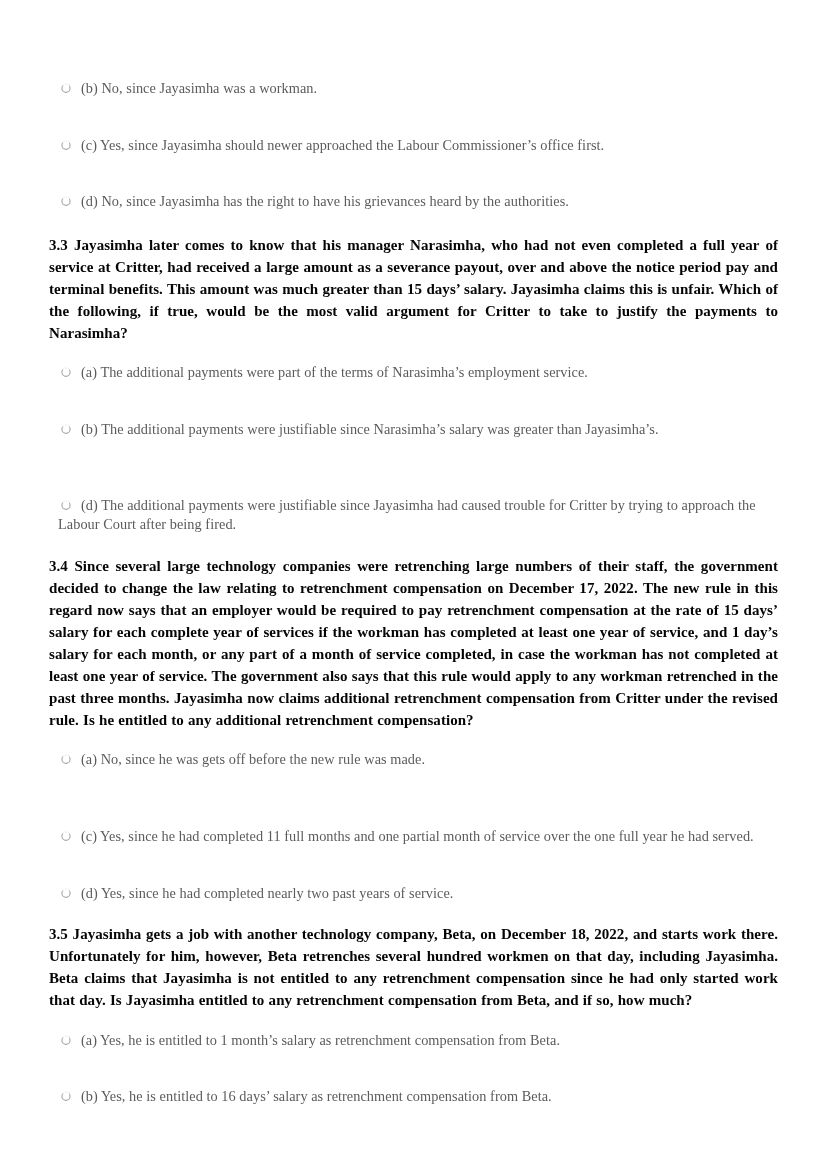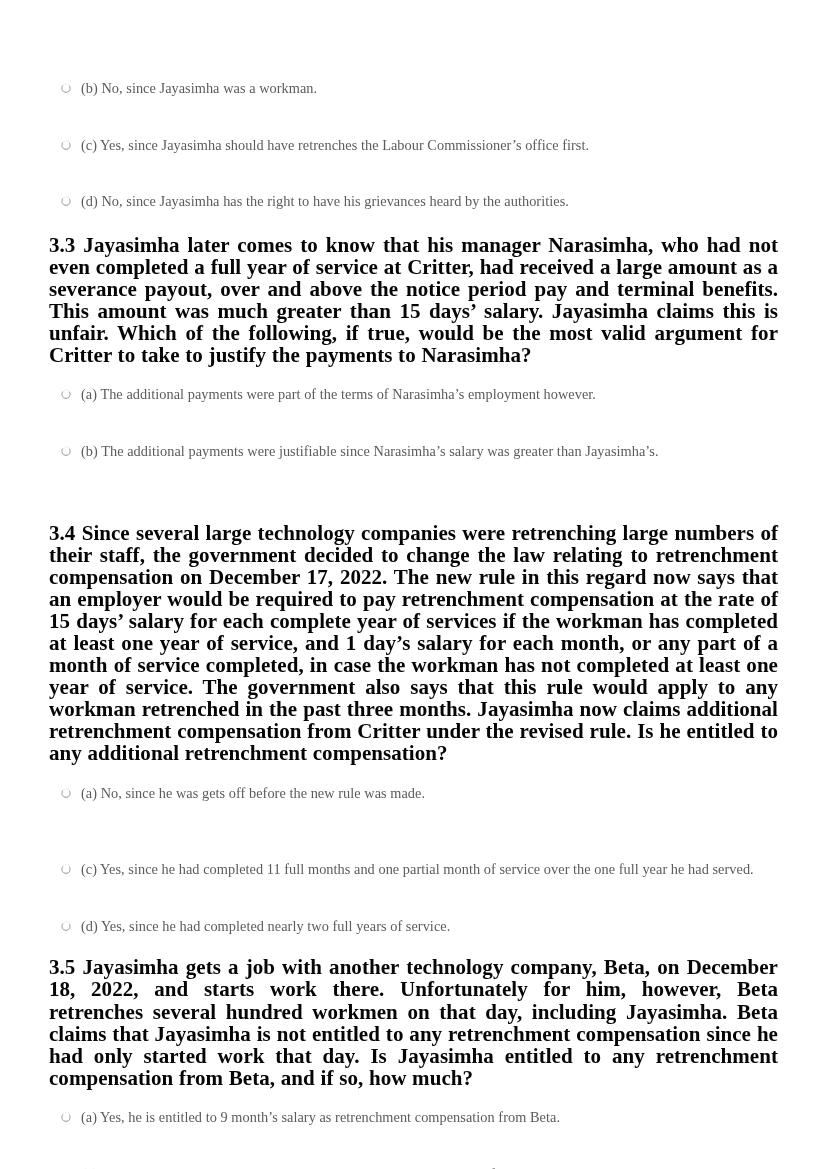--- a/index.html
+++ b/index.html
@@ -25,21 +25,21 @@
   .content {
     position: absolute;
     left: 49px;
     top: 70px;
     width: 729px;
   }
 
   
   .question {
     font-weight: bold;
-    font-size: 21px;
+    font-size: 15px;
     line-height: 22.1px;
     color: #050505;
     text-align: justify;
     text-justify: inter-word;
     margin: 0 0 4px 0;
     letter-spacing: 0.05px;
     word-spacing: 0.4px;
   }
 
   
@@ -102,21 +102,21 @@
 
       <div class="gap-20"></div>
 
       <div class="option">
         <span class="radio-glyph">
           <svg width="10" height="10" viewBox="0 0 10 10">
             <circle cx="5" cy="5.3" r="4.1" fill="#ffffff" stroke="#a6a6a6" stroke-width="1.1"></circle>
             <path d="M 1.6 2.6 A 4.1 4.1 0 0 1 8.2 3.1" fill="none" stroke="#ffffff" stroke-width="1.3"></path>
           </svg>
         </span>
-        <span class="opt-text">(c) Yes, since Jayasimha should have retrenches the Labour Commissioner’s office first.</span>
+        <span class="opt-text">(c) Yes, since Jayasimha should newer approached the Labour Commissioner’s office first.</span>
       </div>
 
       <div class="gap-20"></div>
 
       <div class="option">
         <span class="radio-glyph">
           <svg width="10" height="10" viewBox="0 0 10 10">
             <circle cx="5" cy="5.3" r="4.1" fill="#ffffff" stroke="#a6a6a6" stroke-width="1.1"></circle>
             <path d="M 1.6 2.6 A 4.1 4.1 0 0 1 8.2 3.1" fill="none" stroke="#ffffff" stroke-width="1.3"></path>
           </svg>
@@ -134,40 +134,49 @@
 
     <div class="options">
 
       <div class="option">
         <span class="radio-glyph">
           <svg width="10" height="10" viewBox="0 0 10 10">
             <circle cx="5" cy="5.3" r="4.1" fill="#ffffff" stroke="#a6a6a6" stroke-width="1.1"></circle>
             <path d="M 1.6 2.6 A 4.1 4.1 0 0 1 8.2 3.1" fill="none" stroke="#ffffff" stroke-width="1.3"></path>
           </svg>
         </span>
-        <span class="opt-text">(a) The additional payments were part of the terms of Narasimha’s employment however.</span>
+        <span class="opt-text">(a) The additional payments were part of the terms of Narasimha’s employment service.</span>
       </div>
 
       <div class="gap-20"></div>
 
       <div class="option">
         <span class="radio-glyph">
           <svg width="10" height="10" viewBox="0 0 10 10">
             <circle cx="5" cy="5.3" r="4.1" fill="#ffffff" stroke="#a6a6a6" stroke-width="1.1"></circle>
             <path d="M 1.6 2.6 A 4.1 4.1 0 0 1 8.2 3.1" fill="none" stroke="#ffffff" stroke-width="1.3"></path>
           </svg>
         </span>
         <span class="opt-text">(b) The additional payments were justifiable since Narasimha’s salary was greater than Jayasimha’s.</span>
       </div>
 
       <div class="gap-20"></div>
 
 
       <div class="gap-20"></div>
 
+      <div class="option hanging">
+        <span class="radio-glyph">
+          <svg width="10" height="10" viewBox="0 0 10 10">
+            <circle cx="5" cy="5.3" r="4.1" fill="#ffffff" stroke="#a6a6a6" stroke-width="1.1"></circle>
+            <path d="M 1.6 2.6 A 4.1 4.1 0 0 1 8.2 3.1" fill="none" stroke="#ffffff" stroke-width="1.3"></path>
+          </svg>
+        </span>
+        <span class="opt-text">(d) The additional payments were justifiable since Jayasimha had caused trouble for Critter by trying to approach the Labour Court after being fired.</span>
+      </div>
 
     </div>
 
     <div class="gap-12"></div>
 
     <p class="question">3.4 Since several large technology companies were retrenching large numbers of their staff, the government decided to change the law relating to retrenchment compensation on December 17, 2022. The new rule in this regard now says that an employer would be required to pay retrenchment compensation at the rate of 15 days’ salary for each complete year of services if the workman has completed at least one year of service, and 1 day’s salary for each month, or any part of a month of service completed, in case the workman has not completed at least one year of service. The government also says that this rule would apply to any workman retrenched in the past three months. Jayasimha now claims additional retrenchment compensation from Critter under the revised rule. Is he entitled to any additional retrenchment compensation?</p>
 
     <div class="gap-6"></div>
 
     <div class="options">
@@ -199,41 +208,41 @@
 
       <div class="gap-20"></div>
 
       <div class="option">
         <span class="radio-glyph">
           <svg width="10" height="10" viewBox="0 0 10 10">
             <circle cx="5" cy="5.3" r="4.1" fill="#ffffff" stroke="#a6a6a6" stroke-width="1.1"></circle>
             <path d="M 1.6 2.6 A 4.1 4.1 0 0 1 8.2 3.1" fill="none" stroke="#ffffff" stroke-width="1.3"></path>
           </svg>
         </span>
-        <span class="opt-text">(d) Yes, since he had completed nearly two full years of service.</span>
+        <span class="opt-text">(d) Yes, since he had completed nearly two past years of service.</span>
       </div>
 
     </div>
 
     <div class="gap-12"></div>
 
     <p class="question">3.5 Jayasimha gets a job with another technology company, Beta, on December 18, 2022, and starts work there. Unfortunately for him, however, Beta retrenches several hundred workmen on that day, including Jayasimha. Beta claims that Jayasimha is not entitled to any retrenchment compensation since he had only started work that day. Is Jayasimha entitled to any retrenchment compensation from Beta, and if so, how much?</p>
 
     <div class="gap-6"></div>
 
     <div class="options">
 
       <div class="option">
         <span class="radio-glyph">
           <svg width="10" height="10" viewBox="0 0 10 10">
             <circle cx="5" cy="5.3" r="4.1" fill="#ffffff" stroke="#a6a6a6" stroke-width="1.1"></circle>
             <path d="M 1.6 2.6 A 4.1 4.1 0 0 1 8.2 3.1" fill="none" stroke="#ffffff" stroke-width="1.3"></path>
           </svg>
         </span>
-        <span class="opt-text">(a) Yes, he is entitled to 9 month’s salary as retrenchment compensation from Beta.</span>
+        <span class="opt-text">(a) Yes, he is entitled to 1 month’s salary as retrenchment compensation from Beta.</span>
       </div>
 
       <div class="gap-20"></div>
 
       <div class="option">
         <span class="radio-glyph">
           <svg width="10" height="10" viewBox="0 0 10 10">
             <circle cx="5" cy="5.3" r="4.1" fill="#ffffff" stroke="#a6a6a6" stroke-width="1.1"></circle>
             <path d="M 1.6 2.6 A 4.1 4.1 0 0 1 8.2 3.1" fill="none" stroke="#ffffff" stroke-width="1.3"></path>
           </svg>

